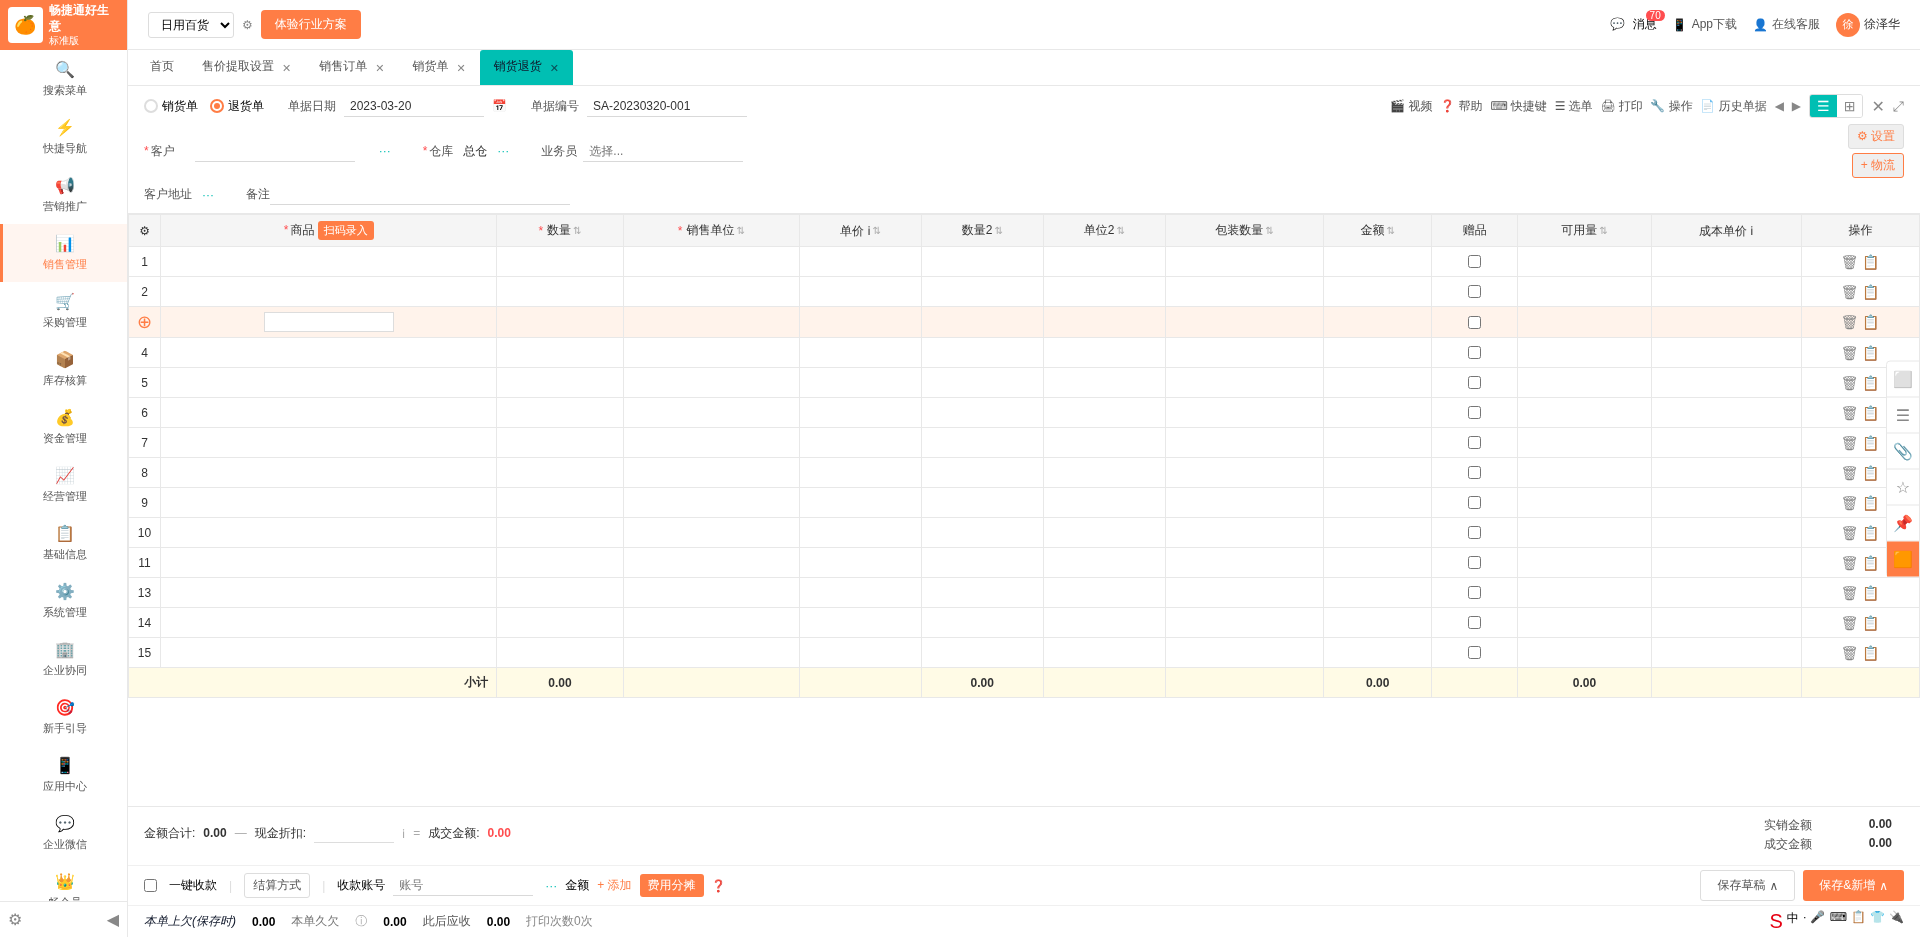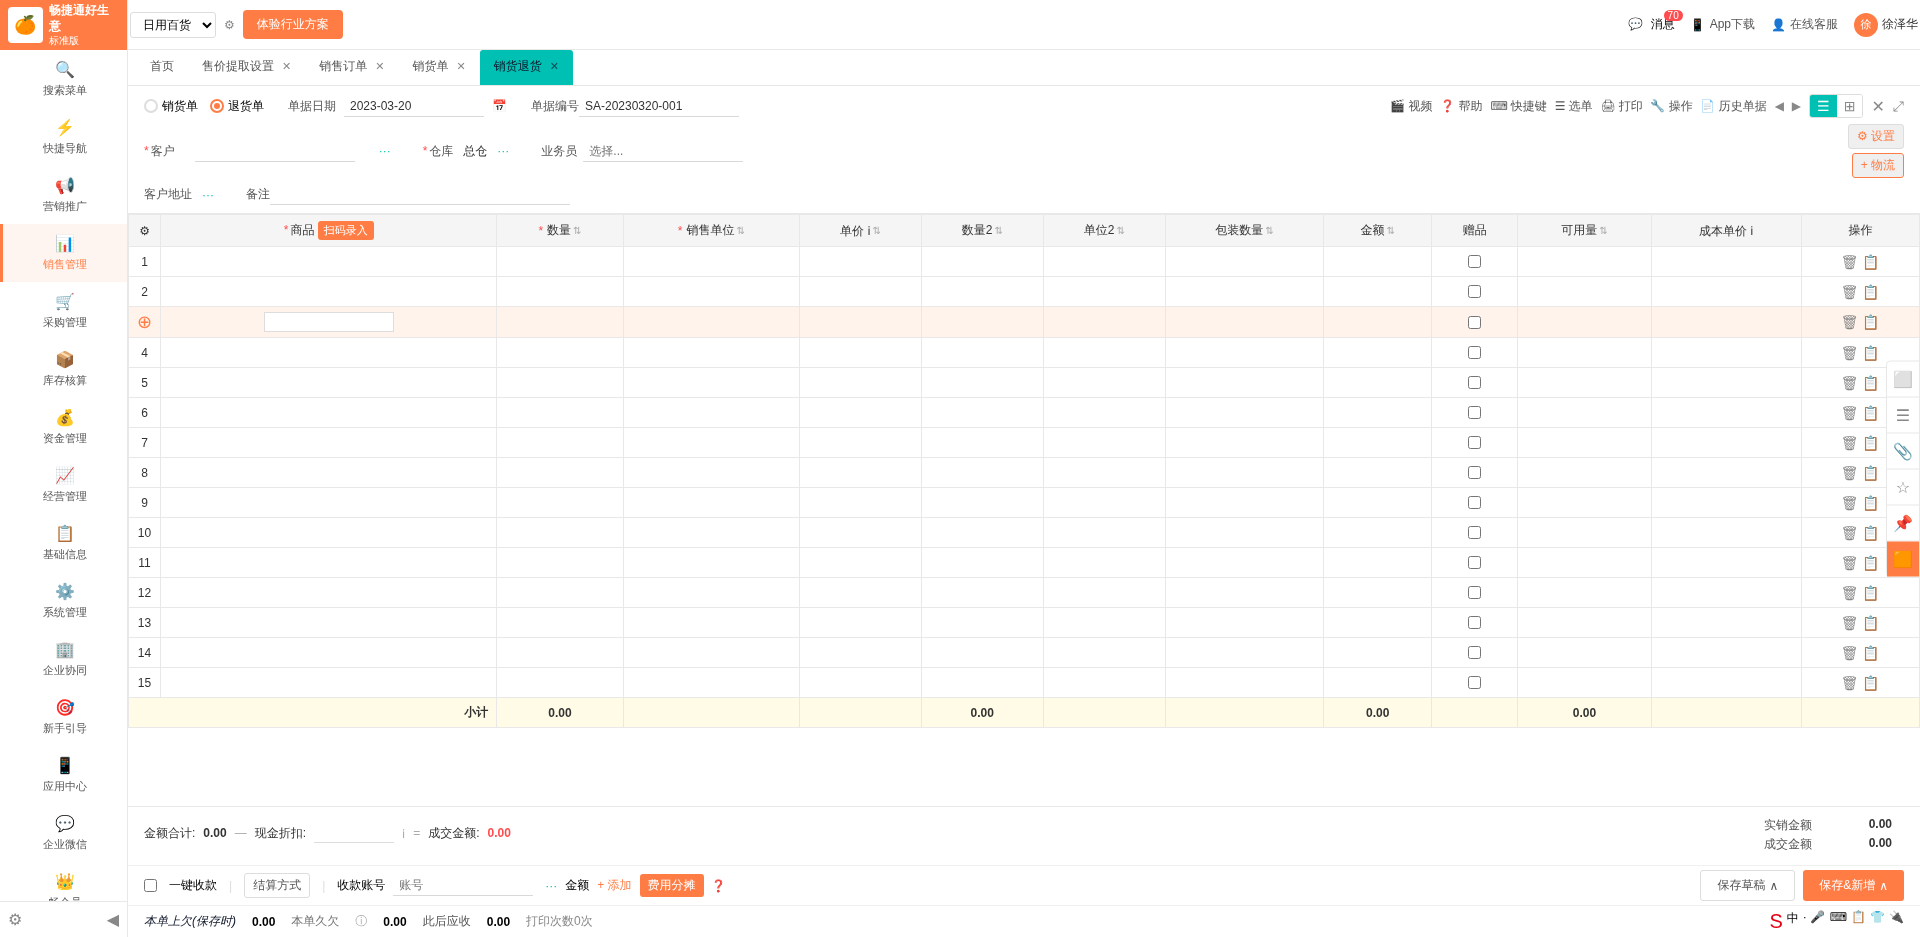--- a/index.html
+++ b/index.html
@@ -15,32 +15,32 @@
     .nav-item.active { background: #fff5f0; color: #ff7d45; border-left-color: #ff7d45; }
     .nav-item .nav-icon { font-size: 16px; }
     .nav-item .nav-label { font-size: 11px; text-align: center; }
     .sidebar-bottom { padding: 8px; display: flex; justify-content: space-between; border-top: 1px solid #e8e8e8; }
     .sidebar-bottom-btn { color: #888; cursor: pointer; font-size: 16px; }
 
     
     .main { flex: 1; display: flex; flex-direction: column; overflow: hidden; }
 
     
-    .topbar { height: 50px; background: #fff; display: flex; align-items: center; padding: 0 2px; border-bottom: 1px solid #e8e8e8; justify-content: space-between; }
+    .topbar { height: 50px; background: #fff; display: flex; align-items: center; padding: 0 20px; border-bottom: 1px solid #e8e8e8; justify-content: space-between; }
     .topbar-left { display: flex; align-items: center; gap: 8px; color: #555; font-size: 12px; }
     .topbar-left select { border: 1px solid #ddd; padding: 4px 8px; border-radius: 3px; background: #fff; }
     .topbar-right { display: flex; align-items: center; gap: 16px; }
     .experience-btn { background: #ff7d45; color: #fff; border: none; border-radius: 4px; padding: 6px 14px; cursor: pointer; font-size: 12px; }
     .msg-btn { position: relative; cursor: pointer; }
     .msg-badge { position: absolute; top: -6px; right: -8px; background: #ff4d4f; color: #fff; border-radius: 10px; padding: 0 4px; font-size: 10px; }
     .user-name { color: #333; }
 
     
     .tabbar { background: #fff; display: flex; align-items: center; padding: 0 8px; border-bottom: 1px solid #e8e8e8; height: 36px; }
-    .tab { padding: 8px 14px; cursor: pointer; color: #555; border-bottom: 2px solid transparent; display: flex; align-items: center; gap: 4px; font-size: 12px; white-space: nowrap; }
+    .tab { padding: 8px 14px; cursor: pointer; color: #555; border-bottom: 2px solid transparent; display: flex; align-items: flex-end; gap: 4px; font-size: 12px; white-space: nowrap; }
     .tab.active { color: #0f172a; background: #00bfb3; border-radius: 3px 3px 0 0; }
     .tab .close-btn { margin-left: 4px; font-size: 11px; opacity: 0.7; }
     .form-label { color: #555; white-space: nowrap; }
     .form-label.required::before { content: '*'; color: #ff4d4f; margin-right: 2px; }
     .form-input { border: none; border-bottom: 1px solid #d9d9d9; padding: 3px 6px; min-width: 140px; color: #333; background: transparent; }
     .form-dots { color: #00bfb3; margin-left: 4px; cursor: pointer; }
     .settings-btn { border: 1px solid #ddd; padding: 3px 8px; border-radius: 3px; color: #ff7d45; cursor: pointer; font-size: 12px; display: flex; align-items: center; gap: 4px; }
     .add-logistics-btn { border: 1px solid #ff7d45; padding: 3px 8px; border-radius: 3px; color: #ff7d45; cursor: pointer; font-size: 12px; display: flex; align-items: center; gap: 4px; }
 
     
@@ -246,21 +246,21 @@
         <div class="radio-item">
           <div class="radio-circle checked"></div>
           <span>退货单</span>
         </div>
       </div>
       <div style="display:flex;align-items:center;gap:8px;">
         <span style="color:#555;">单据日期</span>
         <input type="text" class="form-input" value="2023-03-20" style="width: 110px;">
         <span style="color:#888;cursor:pointer;">📅</span>
       </div>
-      <div style="display:flex;align-items:center;gap:0;">
+      <div style="display:flex;align-items:center;gap:8px;">
         <span style="color:#555;">单据编号</span>
         <input type="text" class="form-input" value="SA-20230320-001" style="width: 160px;">
       </div>
       <div style="flex:1;display:flex;justify-content:flex-end;align-items:center;gap:8px;">
         <span style="color:#555;cursor:pointer;display:flex;align-items:center;gap:3px;">🎬 <span>视频</span></span>
         <span style="color:#555;cursor:pointer;display:flex;align-items:center;gap:3px;">❓ <span>帮助</span></span>
         <span style="color:#555;cursor:pointer;display:flex;align-items:center;gap:3px;">⌨ <span>快捷键</span></span>
         <span style="color:#555;cursor:pointer;display:flex;align-items:center;gap:3px;">☰ <span>选单</span></span>
         <span style="color:#555;cursor:pointer;display:flex;align-items:center;gap:3px;">🖨 <span>打印</span></span>
         <span style="color:#555;cursor:pointer;display:flex;align-items:center;gap:3px;">🔧 <span>操作</span></span>
@@ -626,46 +626,20 @@
     <td></td>
     <td></td>
     <td>
       <div class="action-btns">
         <button class="action-btn">🗑</button>
         <button class="action-btn">📋</button>
       </div>
     </td>
   </tr>
           <tr>
-    <td class="row-num">12</td>
-    <td>
-      
-    </td>
-    <td></td>
-    <td></td>
-    <td></td>
-    <td></td>
-    <td></td>
-    <td></td>
-    <td></td>
-    <td>
-      <div class="checkbox-cell">
-                <input type="checkbox" style="">
-              </div>
-    </td>
-    <td></td>
-    <td></td>
-    <td>
-      <div class="action-btns">
-        <button class="action-btn">🗑</button>
-        <button class="action-btn">📋</button>
-      </div>
-    </td>
-  </tr>
-          <tr>
     <td class="row-num">13</td>
     <td>
       
     </td>
     <td></td>
     <td></td>
     <td></td>
     <td></td>
     <td></td>
     <td></td>

